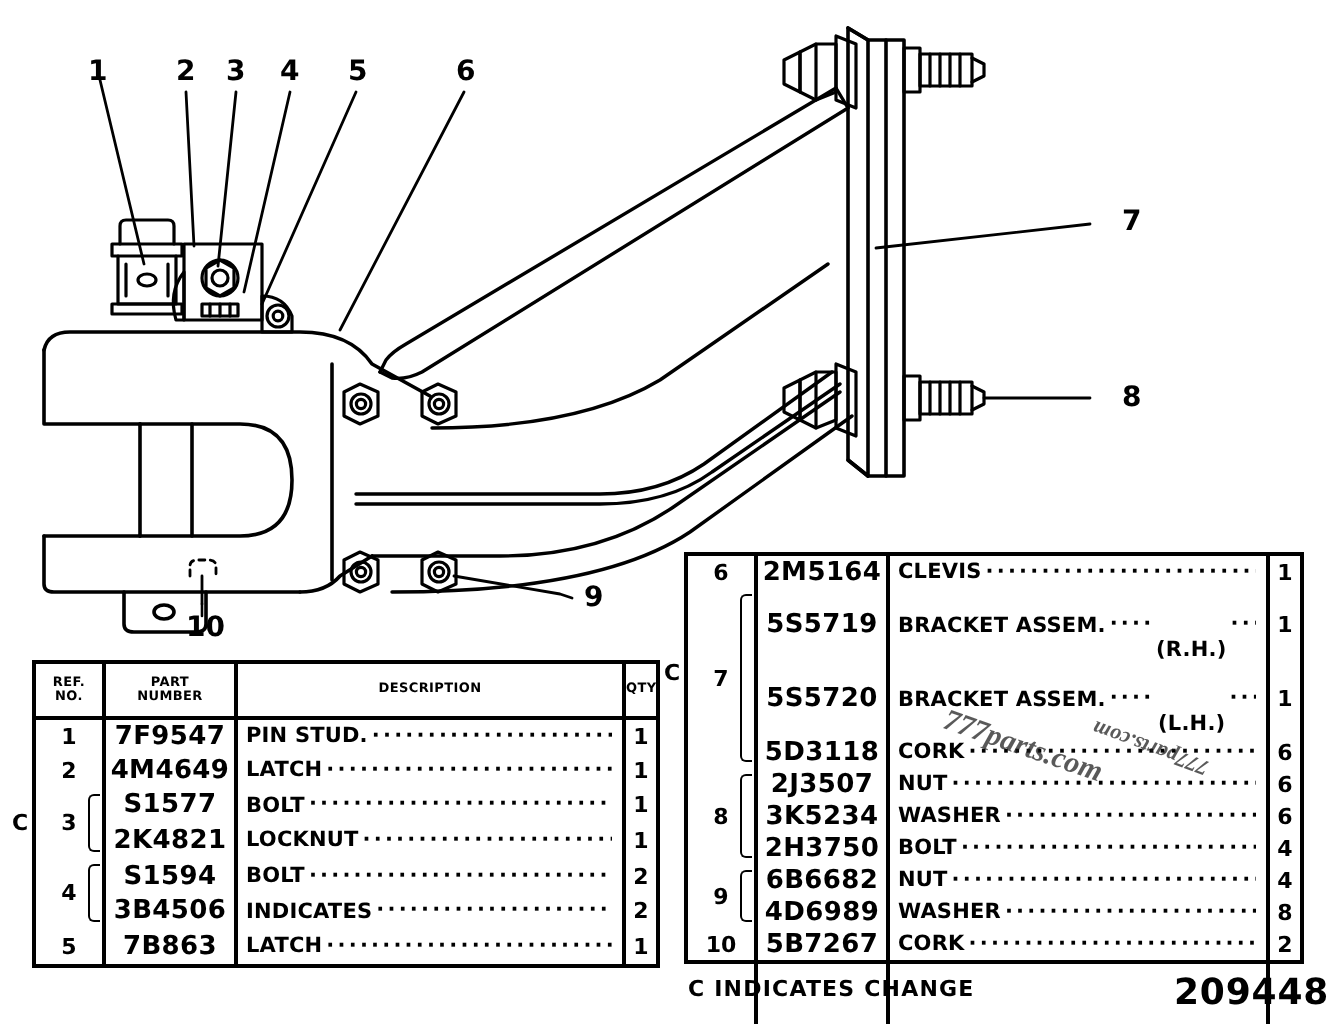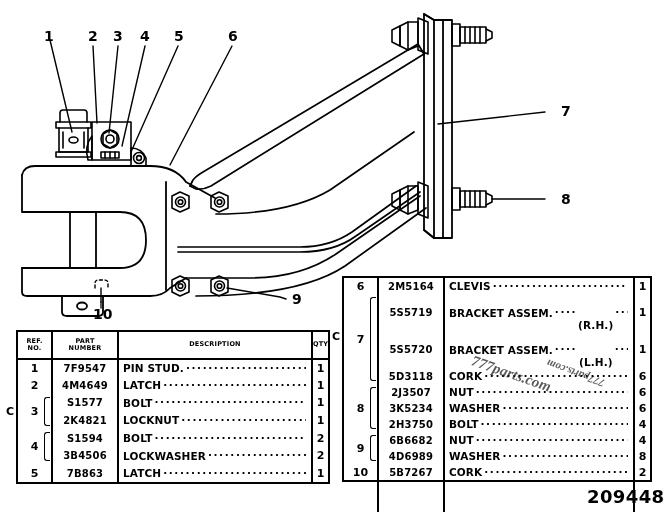--- a/index.html
+++ b/index.html
@@ -75,21 +75,21 @@
   }
   tbody tr { height: 16px; }
 
   .cell-ref {
     text-align: center;
     font-size: 11px;
     font-weight: 700;
   }
   .cell-pn {
     text-align: center;
-    font-size: 10px;
+    font-size: 13px;
     font-weight: 700;
     letter-spacing: .2px;
   }
   .cell-qty {
     text-align: center;
     font-size: 11px;
     font-weight: 700;
   }
   .cell-desc {
     padding-left: 4px !important;
@@ -428,21 +428,21 @@
               <span class="desc-txt">BOLT</span>
               <span class="desc-dots">································</span>
             </div>
           </td>
           <td class="cell-qty sep-l">2</td>
         </tr>
         <tr>
           <td class="cell-pn sep-l">3B4506</td>
           <td class="cell-desc sep-l">
             <div class="desc-wrap">
-              <span class="desc-txt">LOCKWASHER</span>
+              <span class="desc-txt">INDICATES</span>
               <span class="desc-dots">································</span>
             </div>
           </td>
           <td class="cell-qty sep-l">2</td>
         </tr>
         <tr>
           <td class="cell-ref">5</td>
           <td class="cell-pn sep-l">7B863</td>
           <td class="cell-desc sep-l">
             <div class="desc-wrap">
@@ -588,18 +588,19 @@
         <tr style="height:42px;">
           <td></td>
           <td class="sep-l"></td>
           <td class="sep-l"></td>
           <td class="sep-l"></td>
         </tr>
       </tbody>
     </table>
   </div>
 
+  <div id="footer-note">C INDICATES CHANGE</div>
   <div id="drawing-number">209448</div>
 
   <div class="watermark" id="wm-main">777parts.com</div>
   <div class="watermark" id="wm-edge">777parts.com</div>
 
 </div>
 
 </body></html>

